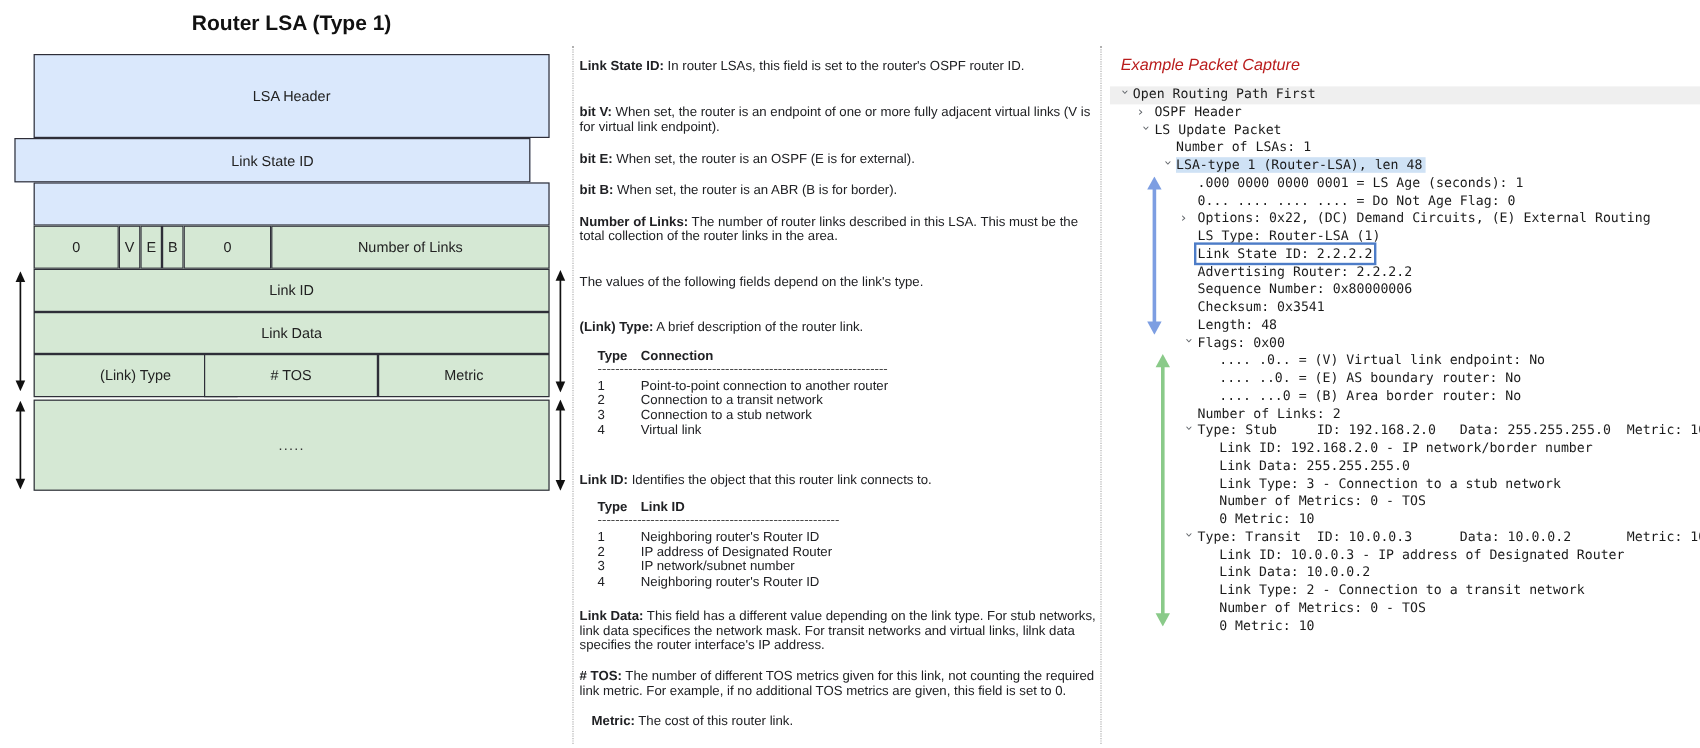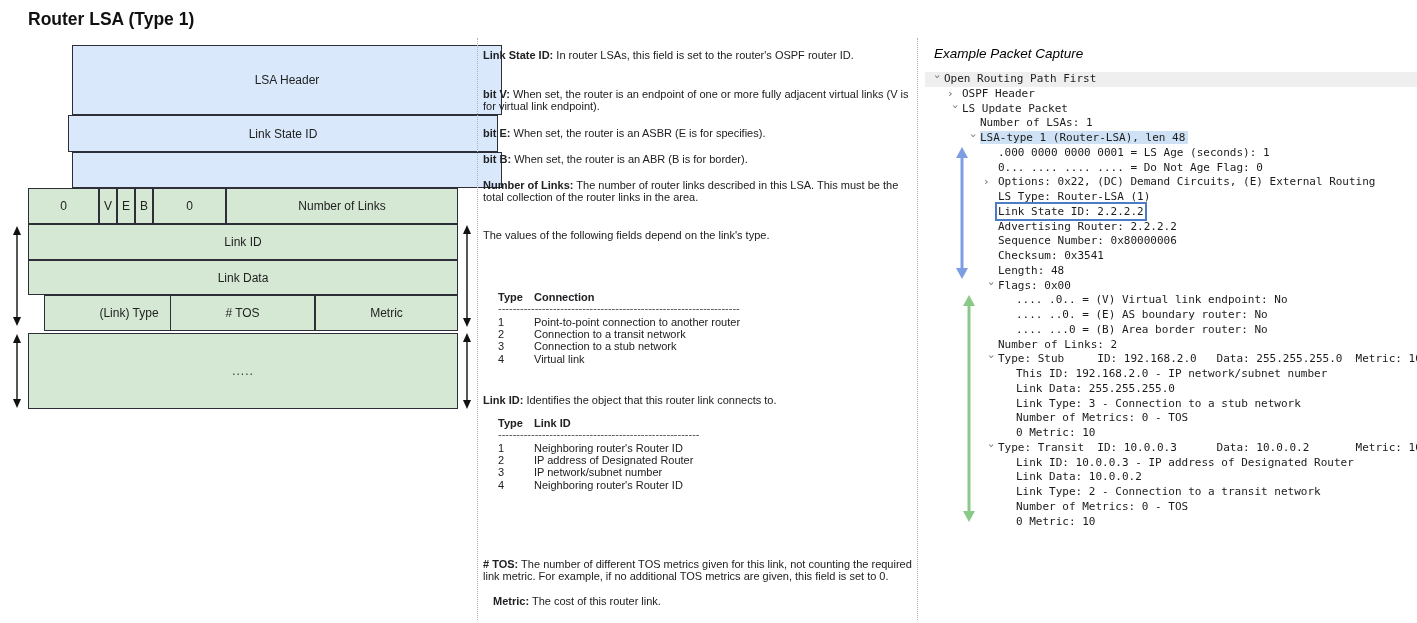--- a/index.html
+++ b/index.html
@@ -1,44 +1,44 @@
 <!DOCTYPE html>
 <html style="--blue_fill: #dae8fc; --green_fill: #d5e8d4; --gray_hl: #efefef; --blue_hl: #cfe2f5; --box_border: #4d7cc7; --arrow_blue: #7d9ee2; --arrow_green: #8aca89; --arrow_black: #111111;"><head>
 <meta charset="utf-8">
 <style>
   html,body{margin:0;padding:0;background:#fff;}
   #canvas{position:relative;width:1417px;height:623px;background:#fff;overflow:hidden;
           font-family:"Liberation Sans",sans-serif;color:#1c1c1c;}
 
   
-  .dtitle{position:absolute;left:28px;top:9px;width:430px;
+  .dtitle{position:absolute;left:28px;top:9px;width:430px;text-align:center;
           font-size:17.5px;font-weight:bold;color:#111;}
   .cell{position:absolute;border:1px solid #2e2e38;display:flex;align-items:center;
         justify-content:center;font-size:12px;color:#222;box-sizing:border-box;}
-  .blue{background:var(--blue_fill);margin-left:44px;}
+  .blue{background:var(--blue_fill);}
   .green{background:var(--green_fill);}
   .dots{letter-spacing:1px;color:#333;}
 
   .arr{position:absolute;}
 
   
   .vsep{position:absolute;top:38px;height:582px;width:0;border-left:1px dotted #b0b0b0;}
 
   
   .mblock{position:absolute;left:483px;width:434px;font-size:11px;line-height:12.2px;color:#202124;}
   .mblock b{font-weight:bold;}
   .mtable{position:absolute;left:498px;width:410px;font-size:11px;color:#202124;}
   .tbl-header{display:flex;line-height:12.5px;font-weight:bold;}
   .tbl-col1{width:36px;flex:none;}
   .tbl-dashes{color:#4a4a4a;line-height:9px;letter-spacing:0;white-space:nowrap;overflow:hidden;}
   .tbl-rows{margin-top:3px;}
   .tbl-row{display:flex;line-height:12.4px;}
 
   
-  .cap-heading{position:absolute;left:934px;top:46px;font-size:13.5px;font-style:italic;color:#000000;}
+  .cap-heading{position:absolute;left:934px;top:46px;font-size:13.5px;font-style:italic;color:#b91c1c;}
   #tree{position:absolute;left:925px;top:72px;width:492px;
         font-family:"DejaVu Sans Mono",monospace;font-size:11px;line-height:14.75px;color:#1b1b1b;}
   .trow{white-space:pre;height:14.75px;}
   .hlgray{background:var(--gray_hl);}
   .ind{display:inline-block;height:1px;}
   .chev{display:inline-block;width:15px;color:#5f6368;font-size:11px;}
   .chev.down{transform:rotate(90deg);transform-origin:45% 55%;}
   .ttext.hlblue{background:var(--blue_hl);padding-right:3px;}
   .ttext.tbox{outline:2px solid var(--box_border);outline-offset:1px;}
 
@@ -46,31 +46,31 @@
 </style>
 </head>
 <body>
 
 <div id="canvas">
 
   <div class="dtitle">Router LSA (Type 1)</div>
 
   <div>
     <div class="cell blue" style="left:28px;top:45px;width:430px;height:70px;">LSA Header</div>
-    <div class="cell blue" style="left:24px;top:115px;width:430px;height:37px;">Link State ID</div>
+    <div class="cell blue" style="left:12px;top:115px;width:430px;height:37px;">Link State ID</div>
     <div class="cell blue" style="left:28px;top:152px;width:430px;height:36px;"></div>
     <div class="cell green" style="left:28px;top:188px;width:71px;height:36px;">0</div>
     <div class="cell green" style="left:99px;top:188px;width:18px;height:36px;">V</div>
     <div class="cell green" style="left:117px;top:188px;width:18px;height:36px;">E</div>
     <div class="cell green" style="left:135px;top:188px;width:18px;height:36px;">B</div>
     <div class="cell green" style="left:153px;top:188px;width:73px;height:36px;">0</div>
     <div class="cell green" style="left:226px;top:188px;width:232px;height:36px;">Number of Links</div>
     <div class="cell green" style="left:28px;top:224px;width:430px;height:36px;">Link ID</div>
     <div class="cell green" style="left:28px;top:260px;width:430px;height:35px;">Link Data</div>
-    <div class="cell green" style="left:44px;top:295px;width:170px;height:36px;">(Link) Type</div>
+    <div class="cell green" style="left:28px;top:295px;width:170px;height:36px;">(Link) Type</div>
     <div class="cell green" style="left:170px;top:295px;width:145px;height:36px;"># TOS</div>
     <div class="cell green" style="left:315px;top:295px;width:143px;height:36px;">Metric</div>
     <div class="cell green dots" style="left:28px;top:333px;width:430px;height:76px;">.....</div>
   </div>
 
   <svg class="arr" style="left:11px;top:226px;" width="12" height="100">
     <line x1="6" y1="7" x2="6" y2="93" stroke="#111" stroke-width="1.4"></line>
     <polygon points="6,0 2,9 10,9" fill="#111"></polygon>
       <polygon points="6,100 2,91 10,91" fill="#111"></polygon>
   </svg>
@@ -89,24 +89,25 @@
     <line x1="6" y1="7" x2="6" y2="69" stroke="#111" stroke-width="1.4"></line>
     <polygon points="6,0 2,9 10,9" fill="#111"></polygon>
       <polygon points="6,76 2,67 10,67" fill="#111"></polygon>
   </svg>
 
   <div class="vsep" style="left:477px;"></div>
   <div class="vsep" style="left:917px;"></div>
 
   <div class="mblock" style="top:49px;"><b>Link State ID:</b><span> In router LSAs, this field is set to the router's OSPF router ID.</span></div>
   <div class="mblock" style="top:88px;"><b>bit V:</b><span> When set, the router is an endpoint of one or more fully adjacent virtual links (V is for virtual link endpoint).</span></div>
-  <div class="mblock" style="top:127px;"><b>bit E:</b><span> When set, the router is an ASBR (E is for specifies).</span></div>
+  <div class="mblock" style="top:127px;"><b>bit E:</b><span> When set, the router is an OSPF (E is for external).</span></div>
   <div class="mblock" style="top:153px;"><b>bit B:</b><span> When set, the router is an ABR (B is for border).</span></div>
   <div class="mblock" style="top:179px;"><b>Number of Links:</b><span> The number of router links described in this LSA. This must be the total collection of the router links in the area.</span></div>
   <div class="mblock" style="top:229px;"><span>The values of the following fields depend on the link's type.</span></div>
+  <div class="mblock" style="top:267px;"><b>(Link) Type:</b><span> A brief description of the router link.</span></div>
 
   <div class="mtable" style="top:291px;">
     <div class="tbl-header">
       <span class="tbl-col1">Type</span>
         <span>Connection</span>
     </div>
     <div class="tbl-dashes">------------------------------------------------------------------</div>
     <div class="tbl-rows">
         <div class="tbl-row">
           <span class="tbl-col1">1</span>
@@ -148,20 +149,21 @@
           <span class="tbl-col1">3</span>
           <span>IP network/subnet number</span>
         </div>
         <div class="tbl-row">
           <span class="tbl-col1">4</span>
           <span>Neighboring router's Router ID</span>
         </div>
       </div>
   </div>
 
+  <div class="mblock" style="top:508px;"><b>Link Data:</b><span> This field has a different value depending on the link type. For stub networks, link data specifices the network mask. For transit networks and virtual links, lilnk data specifies the router interface's IP address.</span></div>
   <div class="mblock" style="top:558px;"><b># TOS:</b><span> The number of different TOS metrics given for this link, not counting the required link metric. For example, if no additional TOS metrics are given, this field is set to 0.</span></div>
   <div class="mblock" style="top:595px;padding-left:10px;"><b>Metric:</b><span> The cost of this router link.</span></div>
 
   <div class="cap-heading">Example Packet Capture</div>
   <div id="tree">
       <div class="trow hlgray"><span class="ind" style="width: 4px;"></span><span class="chev down">›</span><span class="ttext">Open Routing Path First</span></div>
       <div class="trow"><span class="ind" style="width: 22px;"></span><span class="chev">›</span><span class="ttext">OSPF Header</span></div>
       <div class="trow"><span class="ind" style="width: 22px;"></span><span class="chev down">›</span><span class="ttext">LS Update Packet</span></div>
       <div class="trow"><span class="ind" style="width: 40px;"></span><span class="chev" style="visibility: hidden;">›</span><span class="ttext">Number of LSAs: 1</span></div>
       <div class="trow"><span class="ind" style="width: 40px;"></span><span class="chev down">›</span><span class="ttext hlblue">LSA-type 1 (Router-LSA), len 48</span></div>
@@ -173,21 +175,21 @@
       <div class="trow"><span class="ind" style="width: 58px;"></span><span class="chev" style="visibility: hidden;">›</span><span class="ttext">Advertising Router: 2.2.2.2</span></div>
       <div class="trow"><span class="ind" style="width: 58px;"></span><span class="chev" style="visibility: hidden;">›</span><span class="ttext">Sequence Number: 0x80000006</span></div>
       <div class="trow"><span class="ind" style="width: 58px;"></span><span class="chev" style="visibility: hidden;">›</span><span class="ttext">Checksum: 0x3541</span></div>
       <div class="trow"><span class="ind" style="width: 58px;"></span><span class="chev" style="visibility: hidden;">›</span><span class="ttext">Length: 48</span></div>
       <div class="trow"><span class="ind" style="width: 58px;"></span><span class="chev down">›</span><span class="ttext">Flags: 0x00</span></div>
       <div class="trow"><span class="ind" style="width: 76px;"></span><span class="chev" style="visibility: hidden;">›</span><span class="ttext">.... .0.. = (V) Virtual link endpoint: No</span></div>
       <div class="trow"><span class="ind" style="width: 76px;"></span><span class="chev" style="visibility: hidden;">›</span><span class="ttext">.... ..0. = (E) AS boundary router: No</span></div>
       <div class="trow"><span class="ind" style="width: 76px;"></span><span class="chev" style="visibility: hidden;">›</span><span class="ttext">.... ...0 = (B) Area border router: No</span></div>
       <div class="trow"><span class="ind" style="width: 58px;"></span><span class="chev" style="visibility: hidden;">›</span><span class="ttext">Number of Links: 2</span></div>
       <div class="trow"><span class="ind" style="width: 58px;"></span><span class="chev down">›</span><span class="ttext">Type: Stub     ID: 192.168.2.0   Data: 255.255.255.0  Metric: 10</span></div>
-      <div class="trow"><span class="ind" style="width: 76px;"></span><span class="chev" style="visibility: hidden;">›</span><span class="ttext">This ID: 192.168.2.0 - IP network/subnet number</span></div>
+      <div class="trow"><span class="ind" style="width: 76px;"></span><span class="chev" style="visibility: hidden;">›</span><span class="ttext">Link ID: 192.168.2.0 - IP network/border number</span></div>
       <div class="trow"><span class="ind" style="width: 76px;"></span><span class="chev" style="visibility: hidden;">›</span><span class="ttext">Link Data: 255.255.255.0</span></div>
       <div class="trow"><span class="ind" style="width: 76px;"></span><span class="chev" style="visibility: hidden;">›</span><span class="ttext">Link Type: 3 - Connection to a stub network</span></div>
       <div class="trow"><span class="ind" style="width: 76px;"></span><span class="chev" style="visibility: hidden;">›</span><span class="ttext">Number of Metrics: 0 - TOS</span></div>
       <div class="trow"><span class="ind" style="width: 76px;"></span><span class="chev" style="visibility: hidden;">›</span><span class="ttext">0 Metric: 10</span></div>
       <div class="trow"><span class="ind" style="width: 58px;"></span><span class="chev down">›</span><span class="ttext">Type: Transit  ID: 10.0.0.3      Data: 10.0.0.2       Metric: 10</span></div>
       <div class="trow"><span class="ind" style="width: 76px;"></span><span class="chev" style="visibility: hidden;">›</span><span class="ttext">Link ID: 10.0.0.3 - IP address of Designated Router</span></div>
       <div class="trow"><span class="ind" style="width: 76px;"></span><span class="chev" style="visibility: hidden;">›</span><span class="ttext">Link Data: 10.0.0.2</span></div>
       <div class="trow"><span class="ind" style="width: 76px;"></span><span class="chev" style="visibility: hidden;">›</span><span class="ttext">Link Type: 2 - Connection to a transit network</span></div>
       <div class="trow"><span class="ind" style="width: 76px;"></span><span class="chev" style="visibility: hidden;">›</span><span class="ttext">Number of Metrics: 0 - TOS</span></div>
       <div class="trow"><span class="ind" style="width: 76px;"></span><span class="chev" style="visibility: hidden;">›</span><span class="ttext">0 Metric: 10</span></div>

